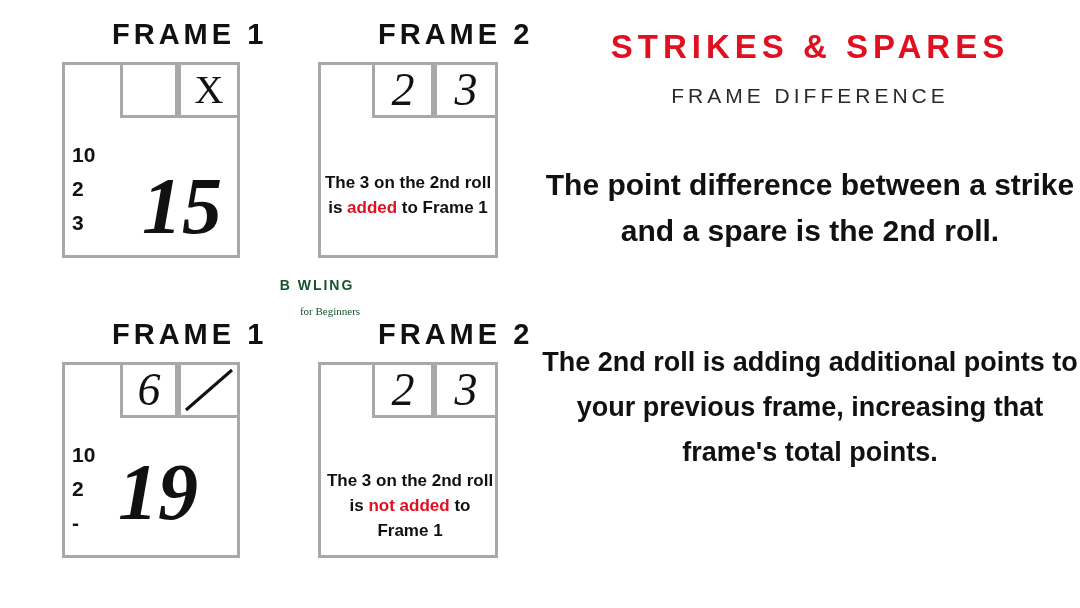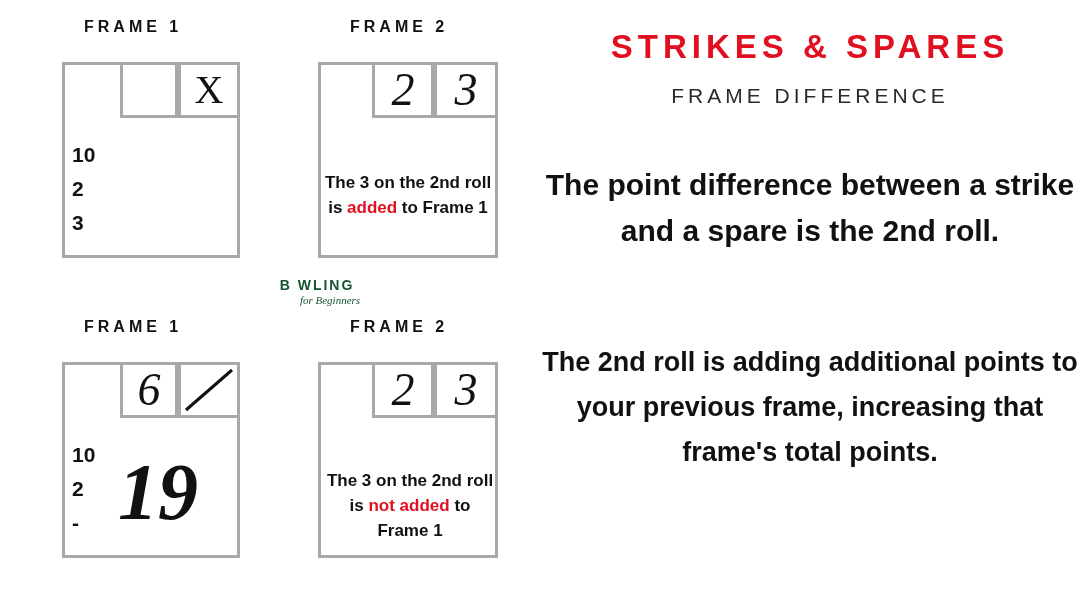--- a/index.html
+++ b/index.html
@@ -28,24 +28,25 @@
   .ex-bot  { left: 0px;  top: 318px; }
 
   .frame-titles {
     position: relative;
     height: 34px;
   }
   .frame-title {
     position: absolute;
     font-family: "Liberation Sans", sans-serif;
     font-weight: bold;
-    font-size: 16px;
+    font-size: 29px;
     letter-spacing: 4px;
     color: #111111;
     white-space: nowrap;
+    margin-left: 28px;
   }
   .ft-1 { left: 84px;  top: 0px; }
   .ft-2 { left: 350px; top: 0px; }
 
   
   .frame-box {
     position: absolute;
     border: 3px solid #a8a8a8;
     background: #ffffff;
     box-sizing: border-box;
@@ -147,24 +148,23 @@
   }
   .wm-main {
     font-family: "Liberation Sans", sans-serif;
     font-size: 14px;
     letter-spacing: 2px;
     font-weight: bold;
     line-height: 15px;
   }
   .wm-sub {
     font-family: "Liberation Serif", serif;
-    font-style: italic;
     font-size: 11px;
     line-height: 13px;
-    margin-top: 1px;
+    margin-top: 12px;
     padding-left: 26px;
   }
 
   
   .right {
     position: absolute;
     left: 540px;
     top: 0px;
     width: 540px;
     height: 428px;
@@ -218,20 +218,21 @@
     <span class="glyph-strike"></span>
   </div>
   <div class="roll-box f1-roll-b">
     <span class="glyph-strike">X</span>
   </div>
   <div class="pinfall pf-top">
     <div>10</div>
     <div>2</div>
     <div>3</div>
   </div>
+  <div class="total total-top">15</div>
 
   <div class="frame-box box-f2"></div>
   <div class="roll-box f2-roll-a">
     <span class="glyph-num">2</span>
   </div>
   <div class="roll-box f2-roll-b">
     <span class="glyph-num">3</span>
   </div>
   <div class="caption cap-top">
     <span>The 3 on the 2nd roll is </span><span class="hl-red">added</span><span> to Frame 1</span>

